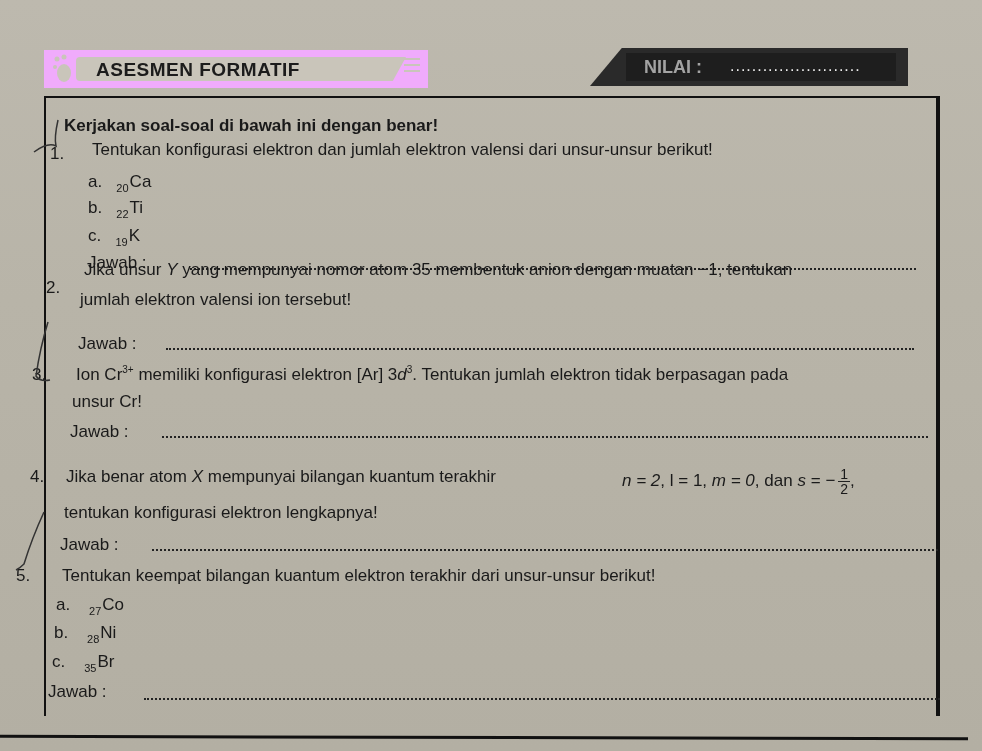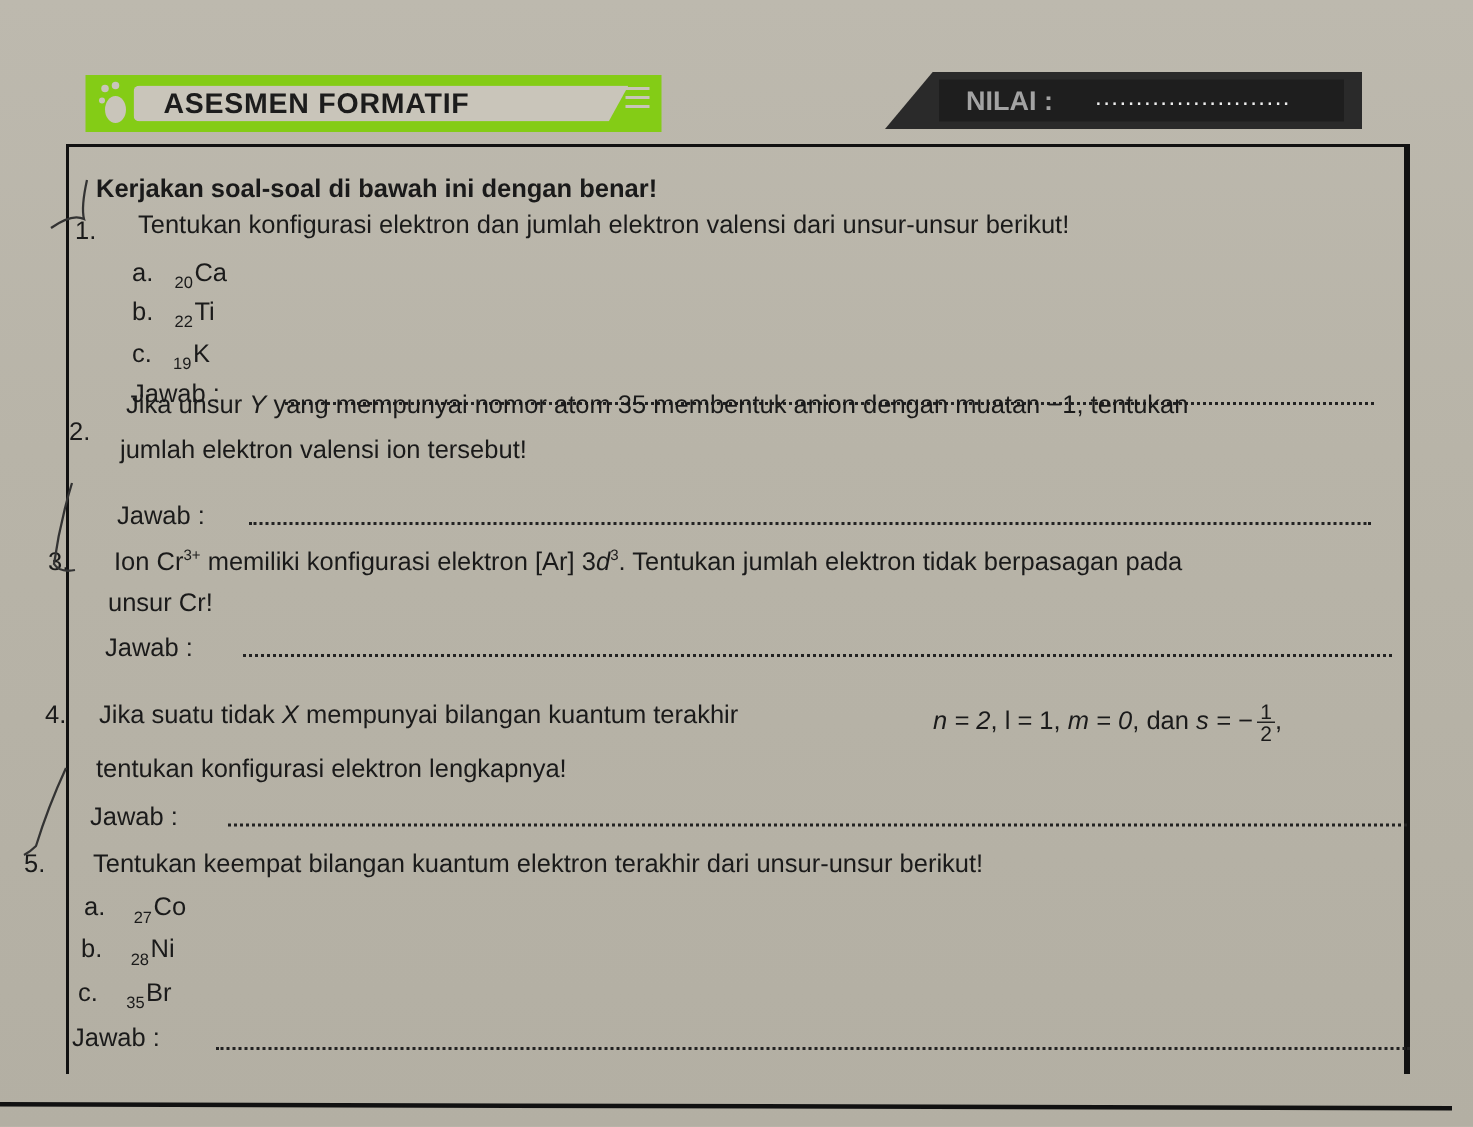--- a/index.html
+++ b/index.html
@@ -10,22 +10,21 @@
     color: #1a1a1a;
     position: relative;
   }
   .paper-bg {
     position: absolute; inset: 0;
     background: linear-gradient(180deg, #bdb9ae 0%, #b8b4a8 40%, #b3afa3 100%);
   }
   
   .banner-left {
     position: absolute; left: 44px; top: 50px; width: 384px; height: 38px;
-    background: #84cc16;
-    margin-left: 13px;
+    background: #f0abfc;
   }
   .banner-left .inner {
     position: absolute; left: 32px; top: 7px; width: 330px; height: 24px;
     background: #c9c5ba;
     border-radius: 4px 0 0 4px;
     clip-path: polygon(0 0, 100% 0, 96% 100%, 0 100%);
   }
   .banner-left .title {
     position: absolute; left: 52px; top: 9px;
     font-weight: bold; font-size: 19px; letter-spacing: 0.5px; color: #1c1c1c;
@@ -145,21 +144,21 @@
 <div class="txt" style="left:32px; top:365px;">3.</div>
 <div class="txt" style="left:76px; top:365px;">
   <span>Ion Cr</span><span class="sup">3+</span><span> memiliki konfigurasi elektron [Ar] 3</span><span class="ital">d</span><span class="sup">3</span><span>. Tentukan jumlah elektron tidak berpasagan pada</span>
 </div>
 <div class="txt" style="left:72px; top:392px;">unsur Cr!</div>
 <div class="txt" style="left:70px; top:422px;">Jawab :</div>
 <div class="dotline" style="left:162px; top:436px; width:766px;"></div>
 
 <div class="txt" style="left:30px; top:467px;">4.</div>
 <div class="txt" style="left:66px; top:467px;">
-  <span>Jika suatu tidak </span><span class="ital">X</span><span> mempunyai bilangan kuantum terakhir </span>
+  <span>Jika benar atom </span><span class="ital">X</span><span> mempunyai bilangan kuantum terakhir </span>
 </div>
 <div class="txt" style="left:622px; top:467px;">
   <span class="ital">n = 2</span>,
   <span>l = 1</span>,
   <span class="ital">m = 0</span>,
   <span>dan</span>
   <span class="ital">s = −</span><span class="frac"><span class="num">1</span><span class="den">2</span></span>,
 </div>
 <div class="txt" style="left:64px; top:503px;">tentukan konfigurasi elektron lengkapnya!</div>
 <div class="txt" style="left:60px; top:535px;">Jawab :</div>

